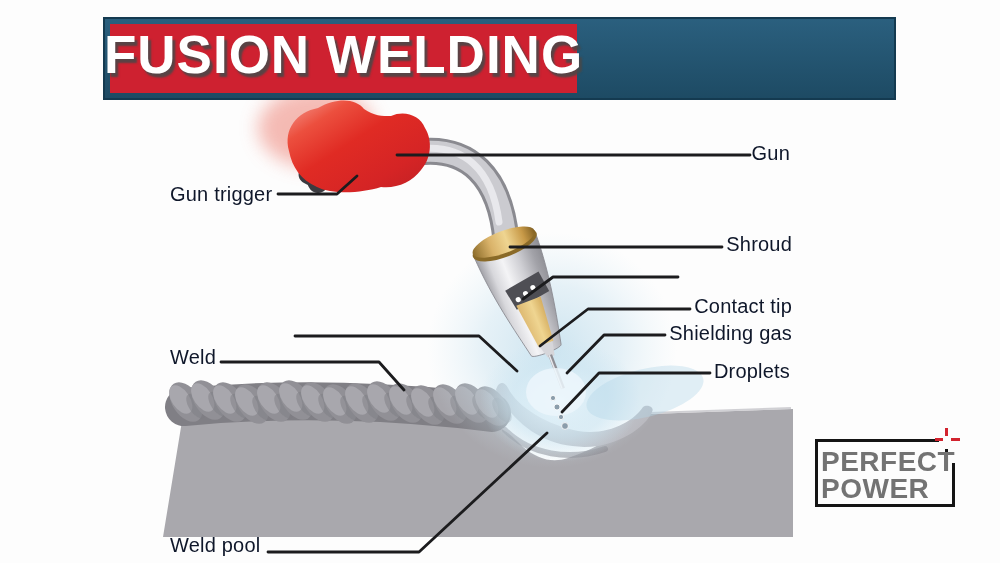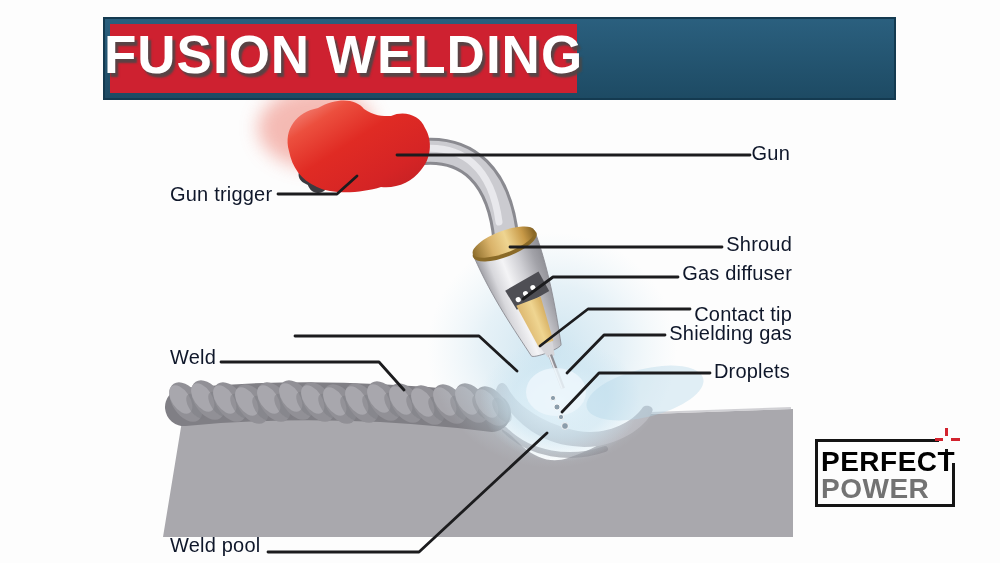--- a/index.html
+++ b/index.html
@@ -25,21 +25,21 @@
   .logo .fr{position:absolute;background:#141414;}
   .logo .fr-left{left:3px;top:12px;width:3px;height:68px;}
   .logo .fr-top{left:3px;top:12px;width:124px;height:3px;}
   .logo .fr-bottom{left:3px;top:77px;width:140px;height:3px;}
   .logo .fr-right{left:140px;top:36px;width:3px;height:44px;}
   .logo .fr-dash{left:133px;top:22px;width:3px;height:12px;}
   .logo .sp{position:absolute;background:#d2232e;}
   .logo .sp-top{left:133px;top:1px;width:3px;height:8px;}
   .logo .sp-left{left:123px;top:11px;width:8px;height:3px;}
   .logo .sp-right{left:139px;top:11px;width:9px;height:3px;}
-  .logo-l1{position:absolute;left:9px;top:19px;font-size:28px;font-weight:700;color:#000000;letter-spacing:.5px;}
+  .logo-l1{position:absolute;left:9px;top:19px;font-size:28px;font-weight:700;color:#737373;letter-spacing:.5px;}
   .logo-l2{position:absolute;left:9px;top:46px;font-size:28px;font-weight:700;color:#737373;letter-spacing:.5px;text-align:right;}
 </style>
 </head>
 <body>
 
 <div id="stage">
 
   <svg id="art" viewBox="0 0 1000 563">
     <defs>
       <linearGradient id="silver" gradientUnits="userSpaceOnUse" x1="471" y1="0" x2="537" y2="0">
@@ -180,22 +180,21 @@
 
   <div class="banner">
     <div class="banner-red">
       <span class="banner-text">FUSION WELDING</span>
     </div>
   </div>
 
   <div class="lbl right" style="right:210px;top:142px;">Gun</div>
   <div class="lbl" style="left:170px;top:183px;">Gun trigger</div>
   <div class="lbl right" style="right:208px;top:233px;">Shroud</div>
-  <div class="lbl right" style="right:208px;top:262px;">Gas diffuser</div>
-  <div class="lbl right" style="right:208px;top:295px;margin-top:8px;">Contact tip</div>
+  <div class="lbl right" style="right:208px;top:295px;">Contact tip</div>
   <div class="lbl right" style="right:208px;top:322px;">Shielding gas</div>
   <div class="lbl right" style="right:210px;top:360px;">Droplets</div>
   <div class="lbl" style="left:170px;top:346px;">Weld</div>
   <div class="lbl" style="left:170px;top:534px;">Weld pool</div>
 
   <div class="logo">
     <div class="fr fr-left"></div>
     <div class="fr fr-top"></div>
     <div class="fr fr-bottom"></div>
     <div class="fr fr-right"></div>

